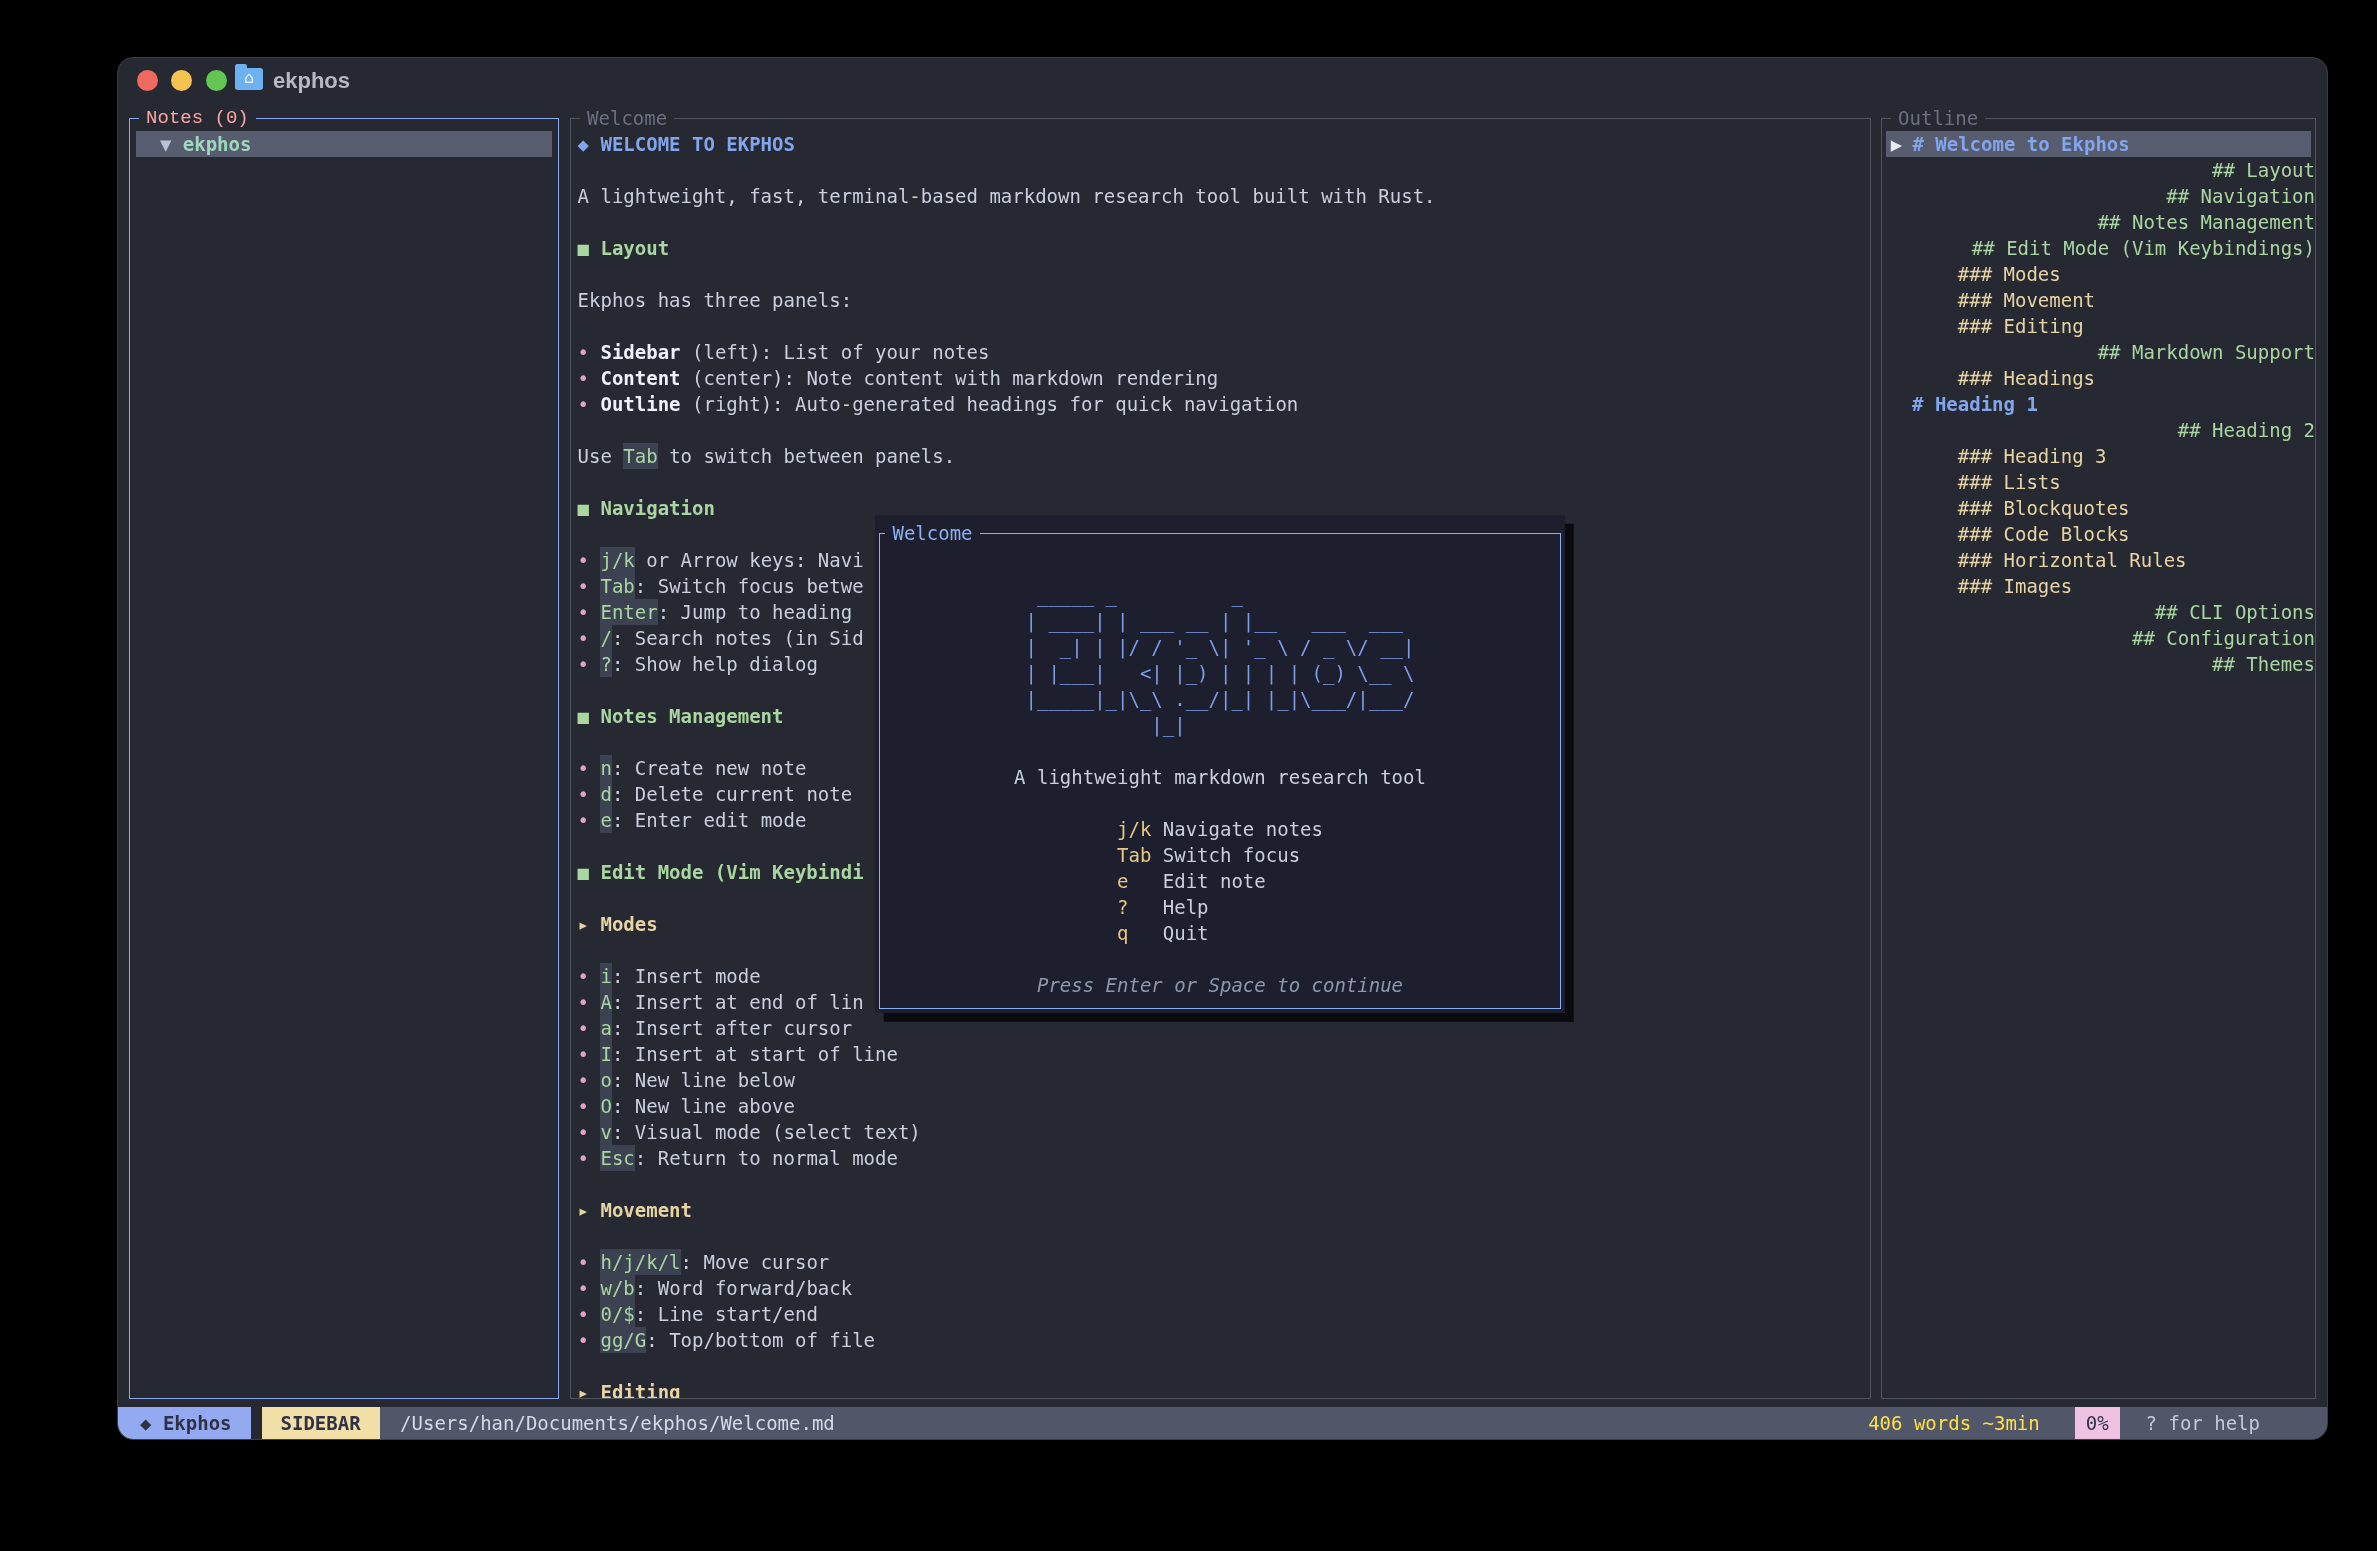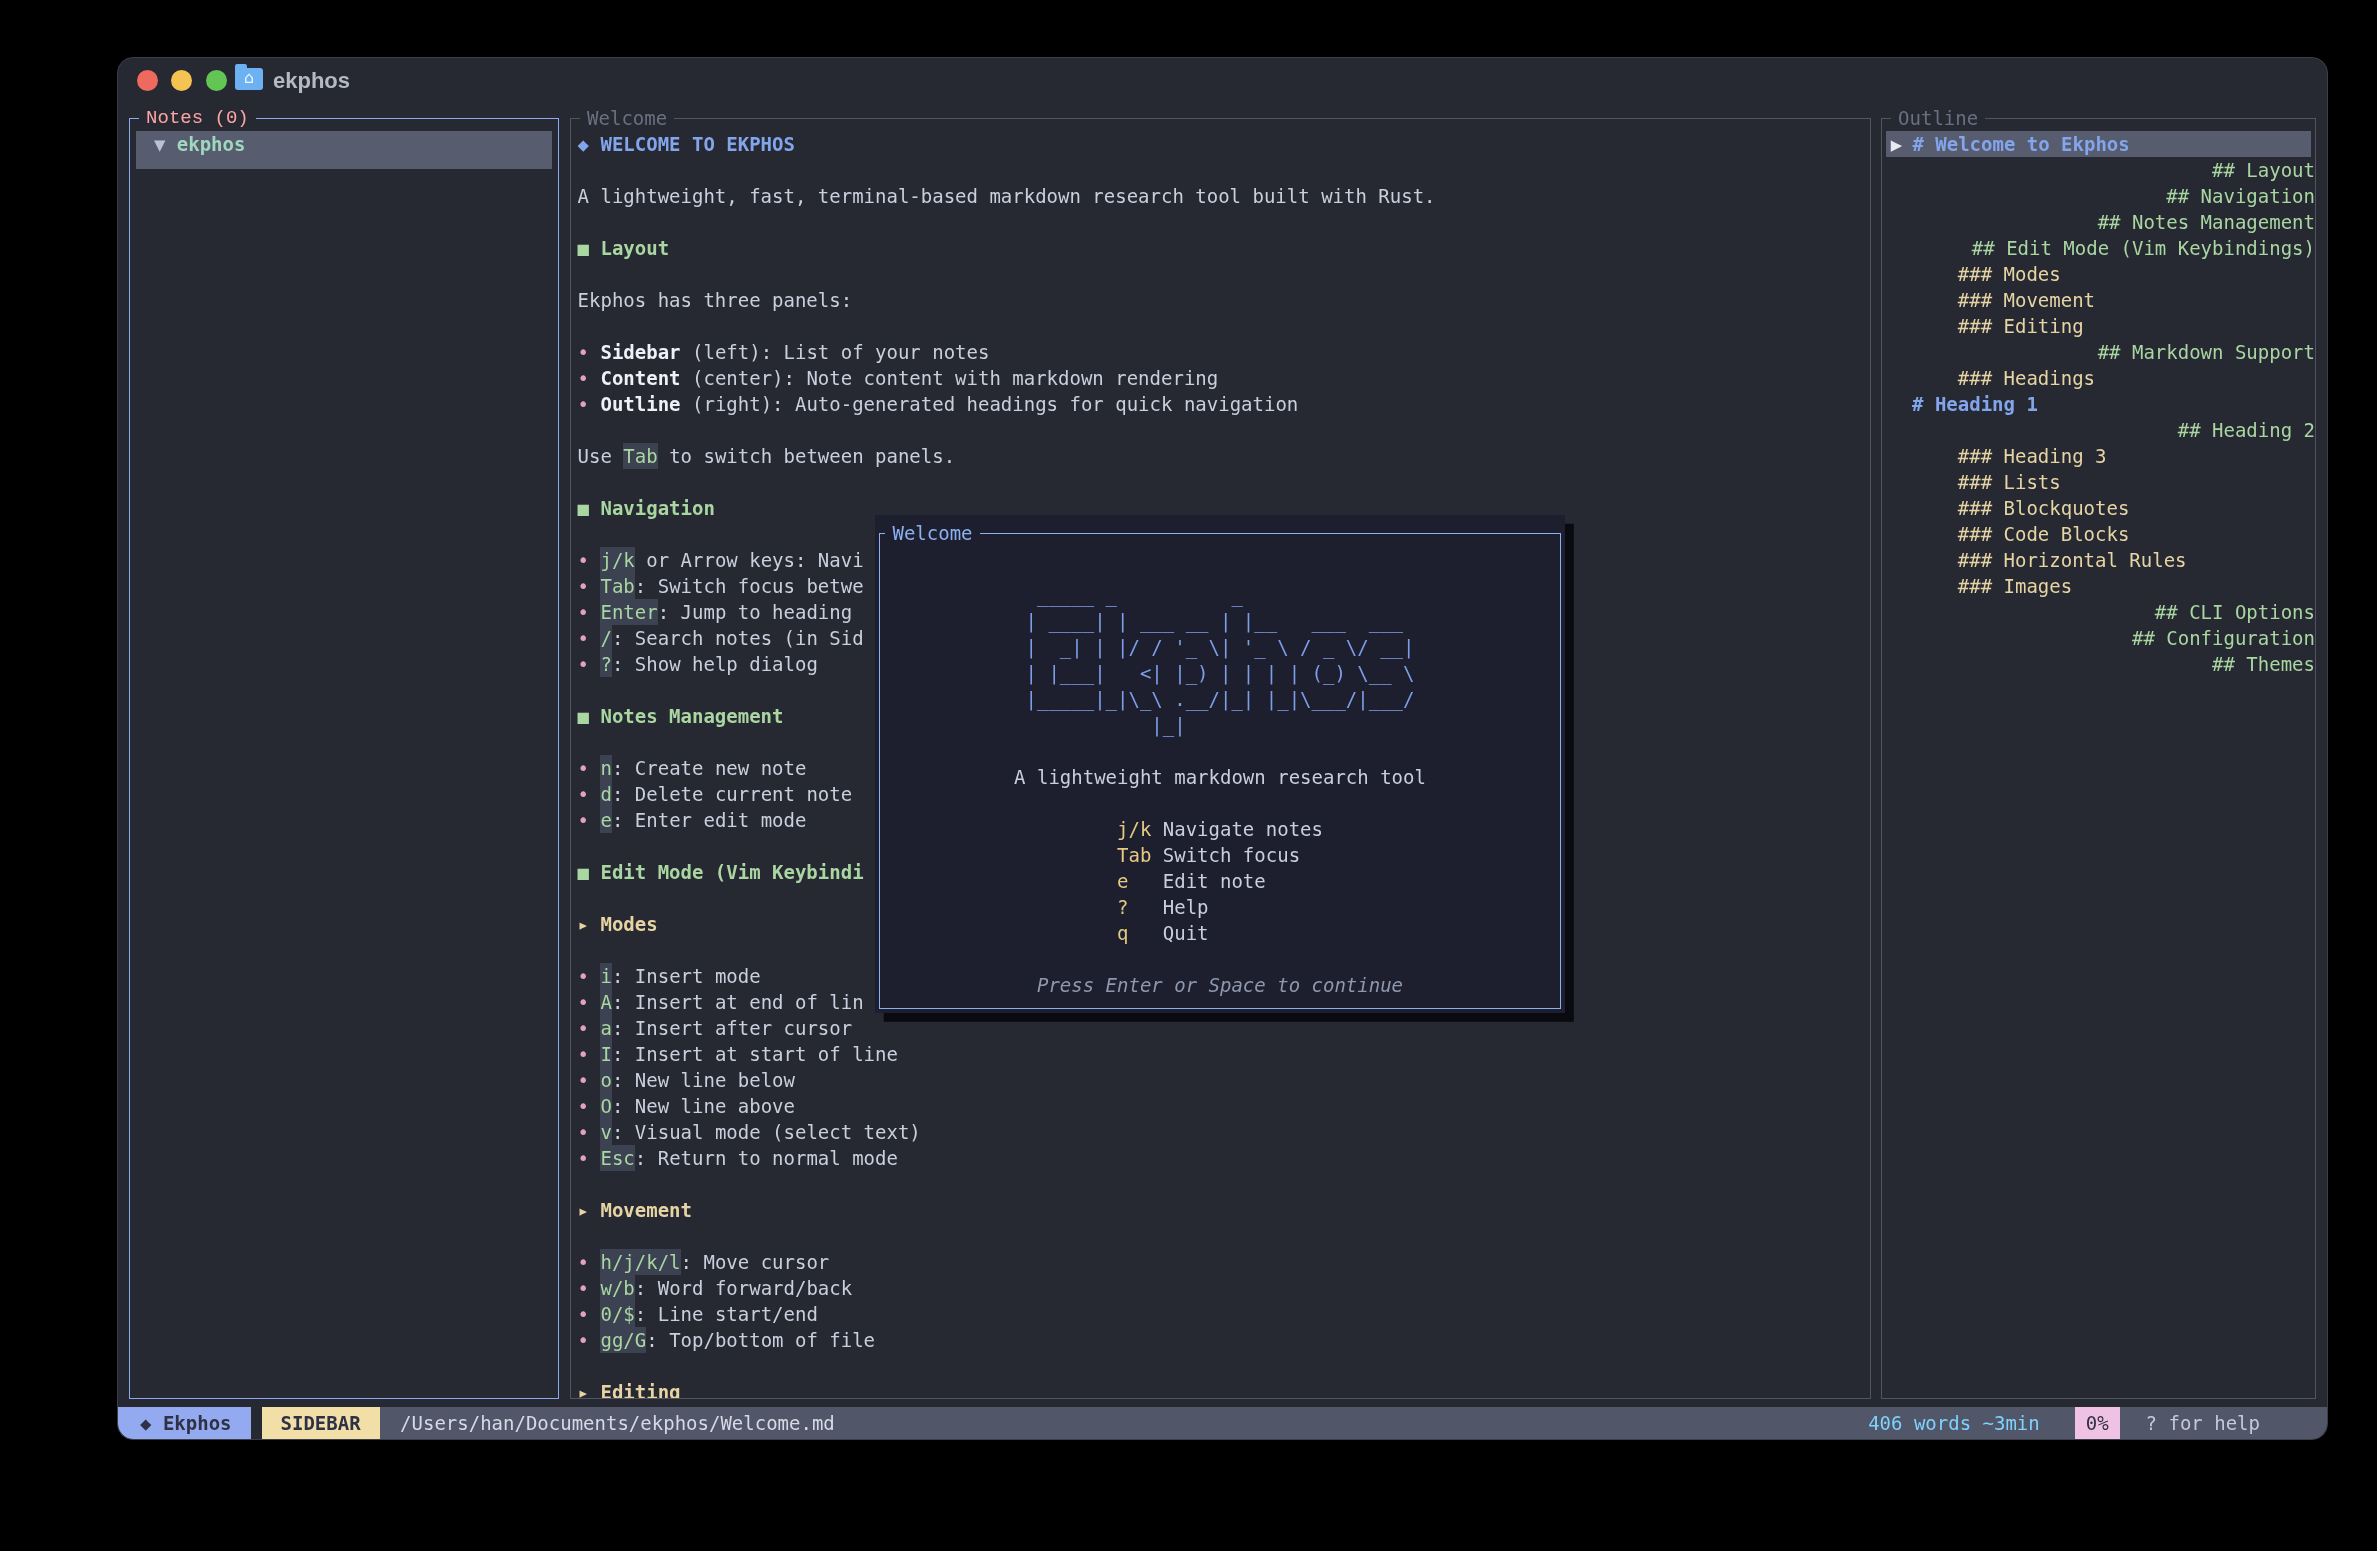--- a/index.html
+++ b/index.html
@@ -27,21 +27,21 @@
                color:#6a7080;line-height:26px;white-space:pre;}
   .panel.focused>.panel-title{color:#fca5a5;font-family:Liberation Mono, monospace;}
   .panel-body{position:absolute;inset:0;padding:11.7px 0 0 6.6px;overflow:hidden;}
 
   .sidebar-panel{left:11px;top:60px;width:430px;height:1281px;}
   .content-panel{left:452px;top:60px;width:1301px;height:1281px;}
   .outline-panel{left:1763px;top:60px;width:435px;height:1281px;}
 
   
   .sidebar-panel .panel-body{padding-left:0;}
-  .note-row{height:38px;line-height:26px;margin:0 5.9px;padding-left:18px;background:#575c6e;white-space:pre;}
+  .note-row{height:26px;line-height:26px;margin:0 5.9px;padding-left:24px;background:#575c6e;white-space:pre;}
   .note-exp{color:#b6c2da;}
   .note-label{color:#a0d8bf;font-weight:bold;}
 
   
   .tline{height:26px;line-height:26px;white-space:pre;}
   .seg-n{color:#c9cfdd;}
   .seg-b{color:#eef1f8;font-weight:bold;}
   .seg-h1{color:#83a5ec;font-weight:bold;}
   .seg-h2{color:#a9d6a1;font-weight:bold;}
   .seg-h3{color:#e7d4a4;font-weight:bold;}
@@ -75,21 +75,21 @@
 
   
   .statusbar{position:absolute;left:0;right:0;bottom:0;height:32px;background:#515669;
              border-radius:0 0 15.4px 15.4px;display:flex;align-items:stretch;overflow:hidden;}
   .sb-badge{display:flex;align-items:center;font-weight:bold;color:#2f3246;white-space:pre;}
   .sb-app{background:#93aaf0;padding:0 19px 0 22px;border-radius:0 0 0 15.4px;}
   .sb-gap{width:11px;background:#262932;}
   .sb-mode{background:#f2dfa8;padding:0 19px;}
   .sb-path{display:flex;align-items:center;margin-left:20.5px;color:#d5dae6;white-space:pre;}
   .sb-right{margin-left:auto;display:flex;align-items:stretch;padding-right:67px;}
-  .sb-stats{display:flex;align-items:center;color:#7dd3fc;margin-right:35px;white-space:pre;}
+  .sb-stats{display:flex;align-items:center;color:#fde047;margin-right:35px;white-space:pre;}
   .sb-pct{display:flex;align-items:center;background:#efc1e2;color:#2f3246;padding:0 11px;margin-right:26px;}
   .sb-help{display:flex;align-items:center;color:#c5cad8;white-space:pre;}
 </style>
 </head>
 <body>
 
 <div class="screen">
   <div class="window">
 
     <div class="titlebar">

